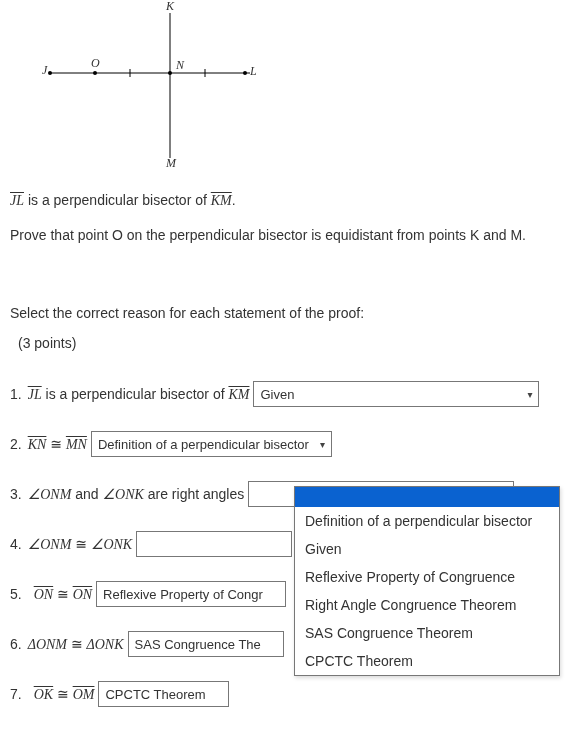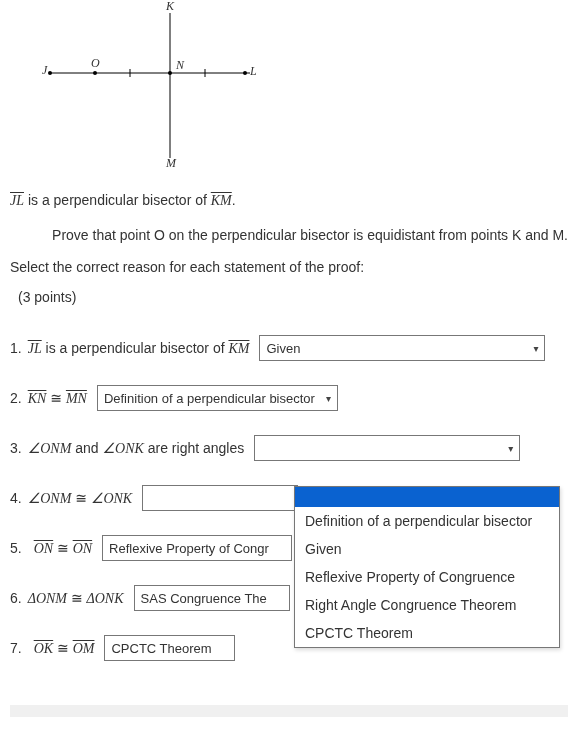--- a/index.html
+++ b/index.html
@@ -17,31 +17,31 @@
     height: 160px;
     margin: 0 0 10px 30px;
   }
   .figure .pt {
     position: absolute;
     font-style: italic;
     font-size: 12px;
     font-family: "Times New Roman", serif;
   }
   .intro-line { margin: 24px 0 18px 0; }
-  .prove-line { margin: 0 0 16px 0; text-align: right; }
+  .prove-line { margin: 0 0 62px 0; }
   .select-line { margin: 10px 0 14px 0; }
   .points-line { margin: 0 0 30px 8px; }
   .step {
     display: flex;
     align-items: center;
     margin: 0 0 24px 0;
     position: relative;
   }
   .step .num { margin-right: 6px; }
-  .stmt { margin-right: 10px; white-space: nowrap; }
+  .stmt { margin-right: 4px; white-space: nowrap; }
   .selectbox {
     border: 1px solid #777;
     padding: 3px 22px 3px 6px;
     font-size: 13px;
     background: #fff;
     position: relative;
     display: inline-flex;
     align-items: center;
     min-height: 18px;
   }
@@ -198,16 +198,17 @@
     <span>CPCTC Theorem</span>
   </div>
 </div>
 
 <div class="dropdown-open">
   <div class="dd-current"></div>
   <div class="dd-item">Definition of a perpendicular bisector</div>
   <div class="dd-item">Given</div>
   <div class="dd-item">Reflexive Property of Congruence</div>
   <div class="dd-item">Right Angle Congruence Theorem</div>
+  <div class="dd-item">SAS Congruence Theorem</div>
   <div class="dd-item">CPCTC Theorem</div>
 </div>
 
 <div class="scrollbar-track"></div>
 
 </body></html>

